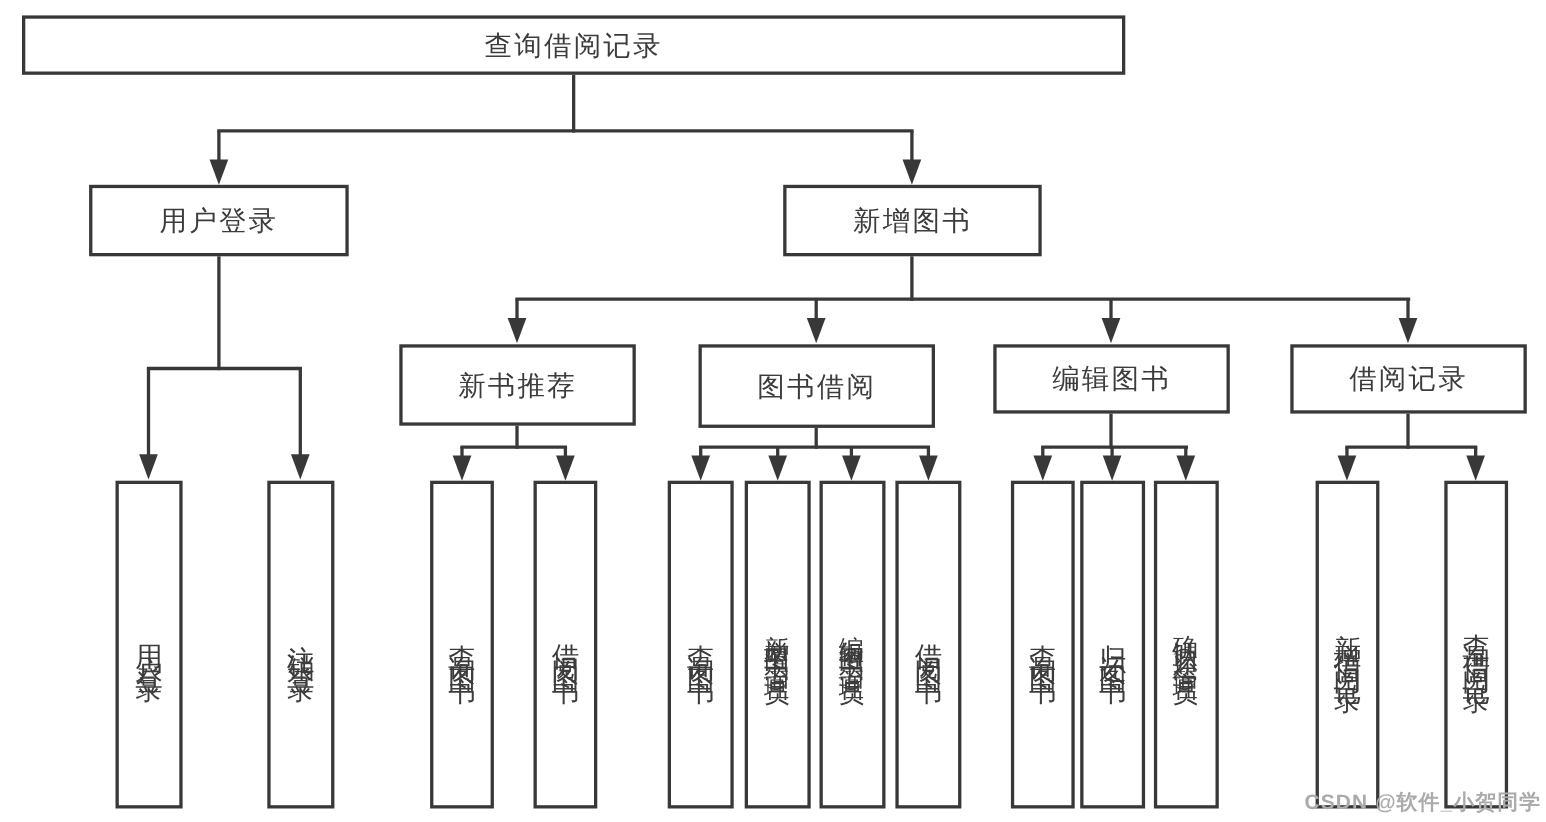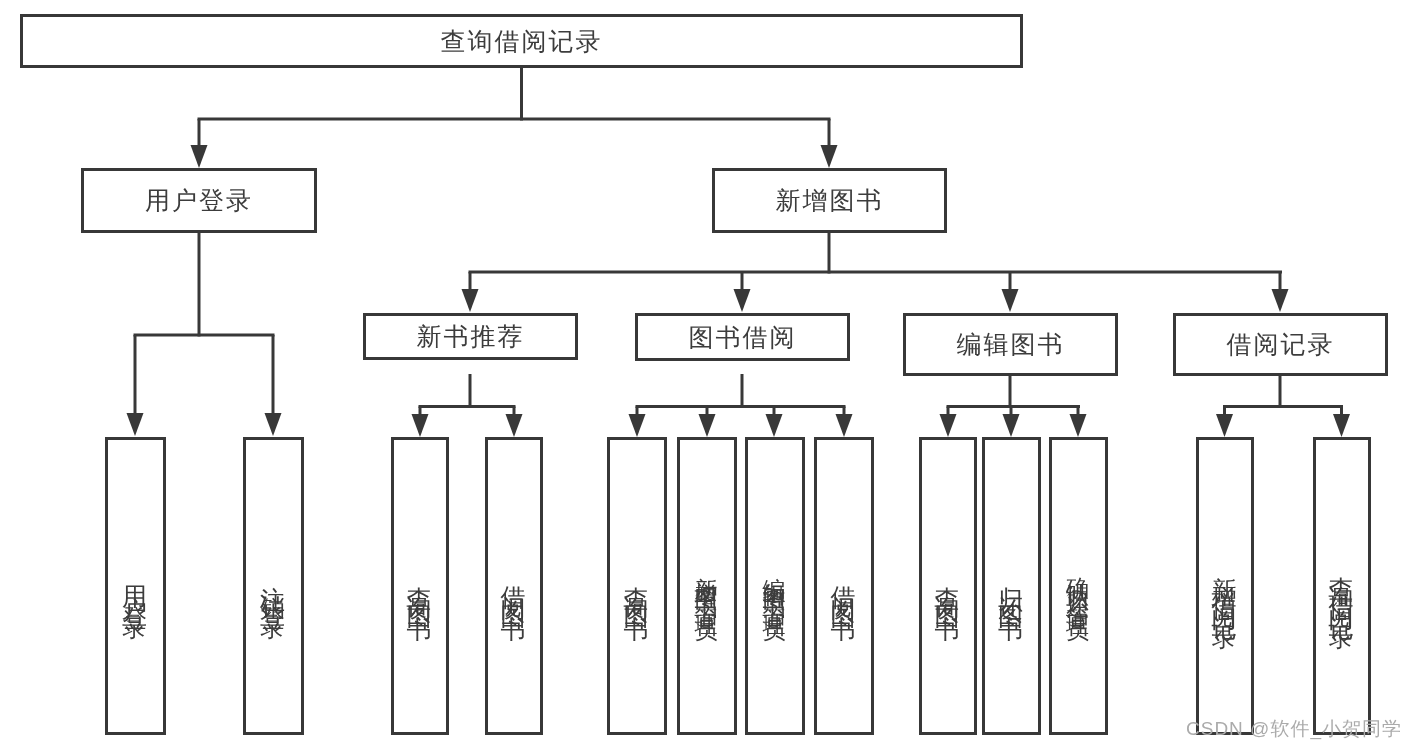--- a/index.html
+++ b/index.html
@@ -24,21 +24,21 @@
     z-index:2;
   }
   .node.h span{font-size:25px;letter-spacing:2px;white-space:nowrap;color:var(--text);}
   .node.v span{
     writing-mode:vertical-rl;text-orientation:mixed;
     font-size:25px;letter-spacing:10px;white-space:nowrap;color:var(--text);
   }
   .node.v.long span{font-size:23px;letter-spacing:6px;}
   #watermark{
     position:absolute;left:1186px;top:716px;z-index:5;
-    font-size:19px;letter-spacing:1px;color:var(--wm);white-space:nowrap;
+    font-size:19px;letter-spacing:1px;color:var(--wm);white-space:nowrap;font-weight:bold;
   }
 </style>
 </head>
 <body>
 
 <div id="canvas">
 
   <svg id="wires" width="1405" height="747" viewBox="0 0 1405 747" aria-hidden="true">
 
     <path class="ln" d="M521.5 67 V120.5"></path>
@@ -105,24 +105,24 @@
     <span>查询借阅记录</span>
   </div>
 
   <div class="node h" style="left:81px;top:168px;width:236px;height:65px">
     <span>用户登录</span>
   </div>
   <div class="node h" style="left:712px;top:168px;width:235px;height:65px">
     <span>新增图书</span>
   </div>
 
-  <div class="node h" style="left:363px;top:313px;width:215px;height:47px">
+  <div class="node h" style="left:363px;top:313px;width:215px;height:74px">
     <span>新书推荐</span>
   </div>
-  <div class="node h" style="left:635px;top:313px;width:215px;height:48px">
+  <div class="node h" style="left:635px;top:313px;width:215px;height:76px">
     <span>图书借阅</span>
   </div>
   <div class="node h" style="left:903px;top:313px;width:215px;height:63px">
     <span>编辑图书</span>
   </div>
   <div class="node h" style="left:1173px;top:313px;width:215px;height:63px">
     <span>借阅记录</span>
   </div>
 
   <div class="node v" style="left:105px;top:437px;width:61px;height:298px">

